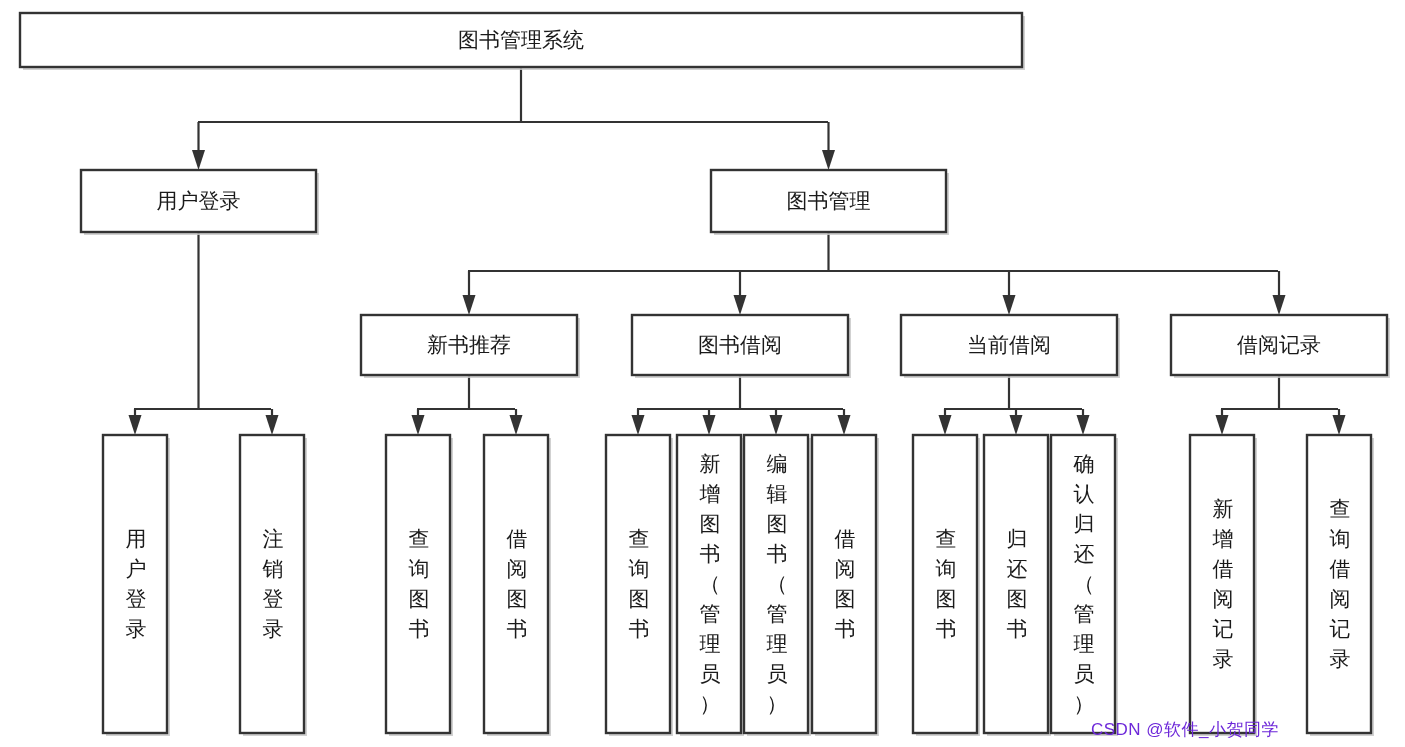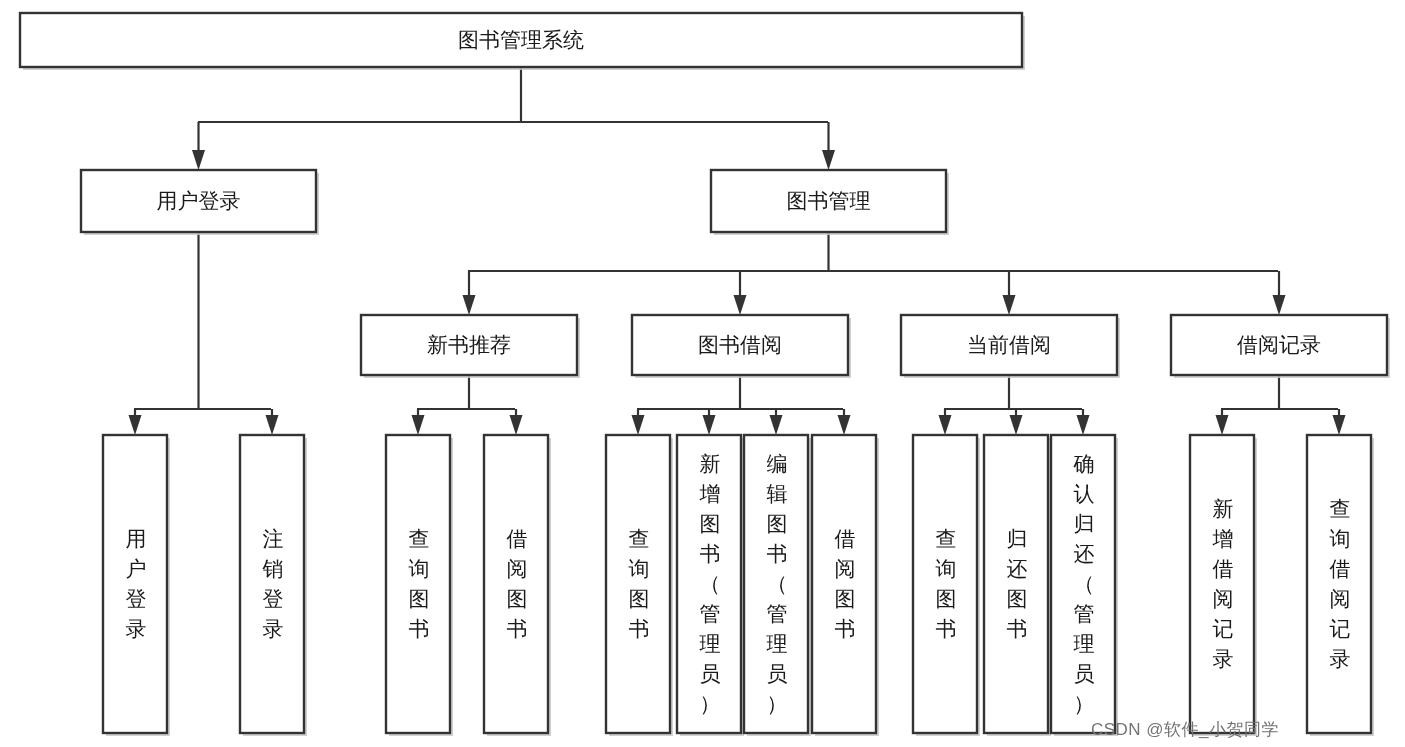--- a/index.html
+++ b/index.html
@@ -54,21 +54,21 @@
   .leaf-label {
     fill: #1a1a1a;
     font-family: "Liberation Sans", "DejaVu Sans", sans-serif;
     font-size: 21px;
     text-anchor: middle;
   }
   .watermark {
     position: absolute;
     right: 14px;
     bottom: 6px;
-    color: #737373;
+    color: #6d28d9;
     font-size: 17px;
     font-family: "Liberation Sans", "DejaVu Sans", sans-serif;
     letter-spacing: 0.5px;
     white-space: nowrap;
     pointer-events: none;
   }
 </style>
 </head>
 <body>
 

